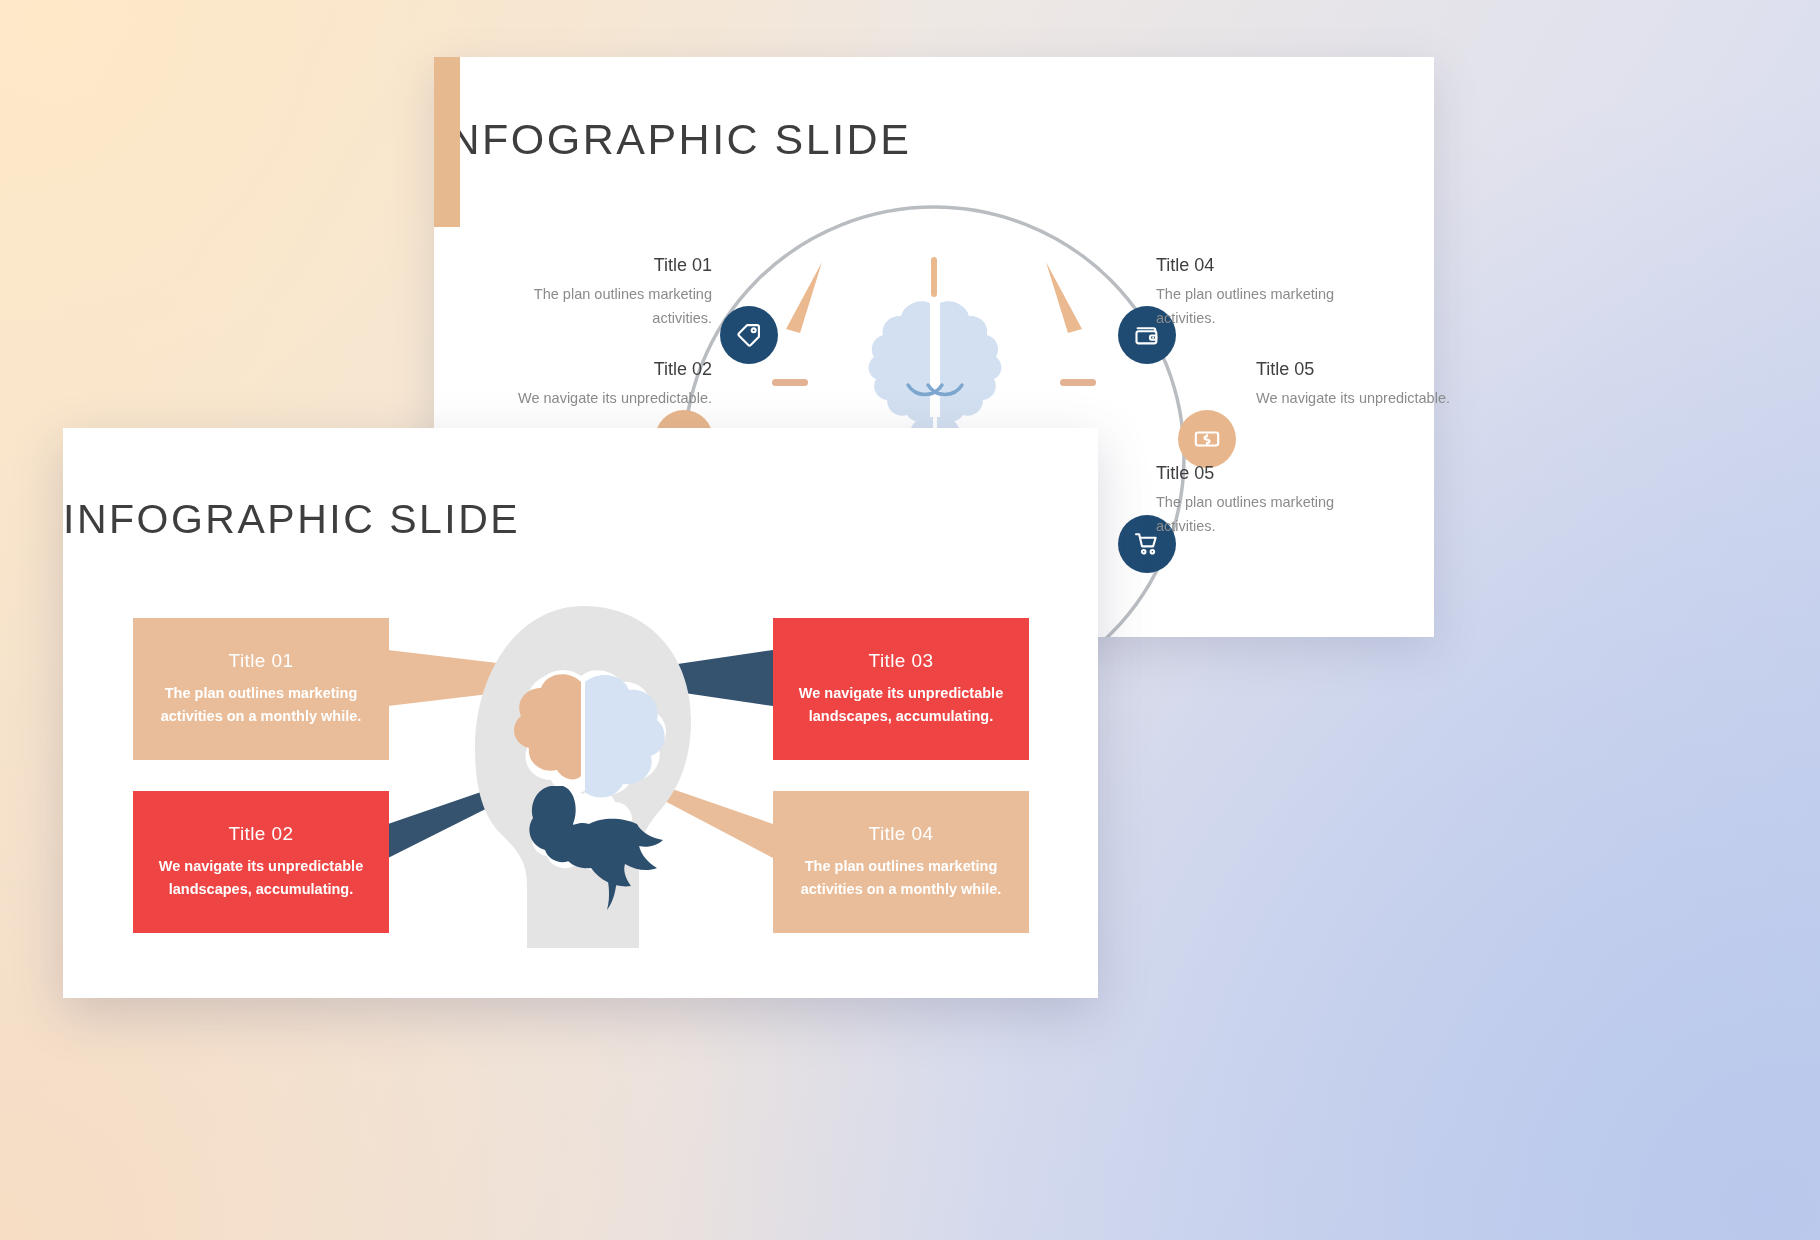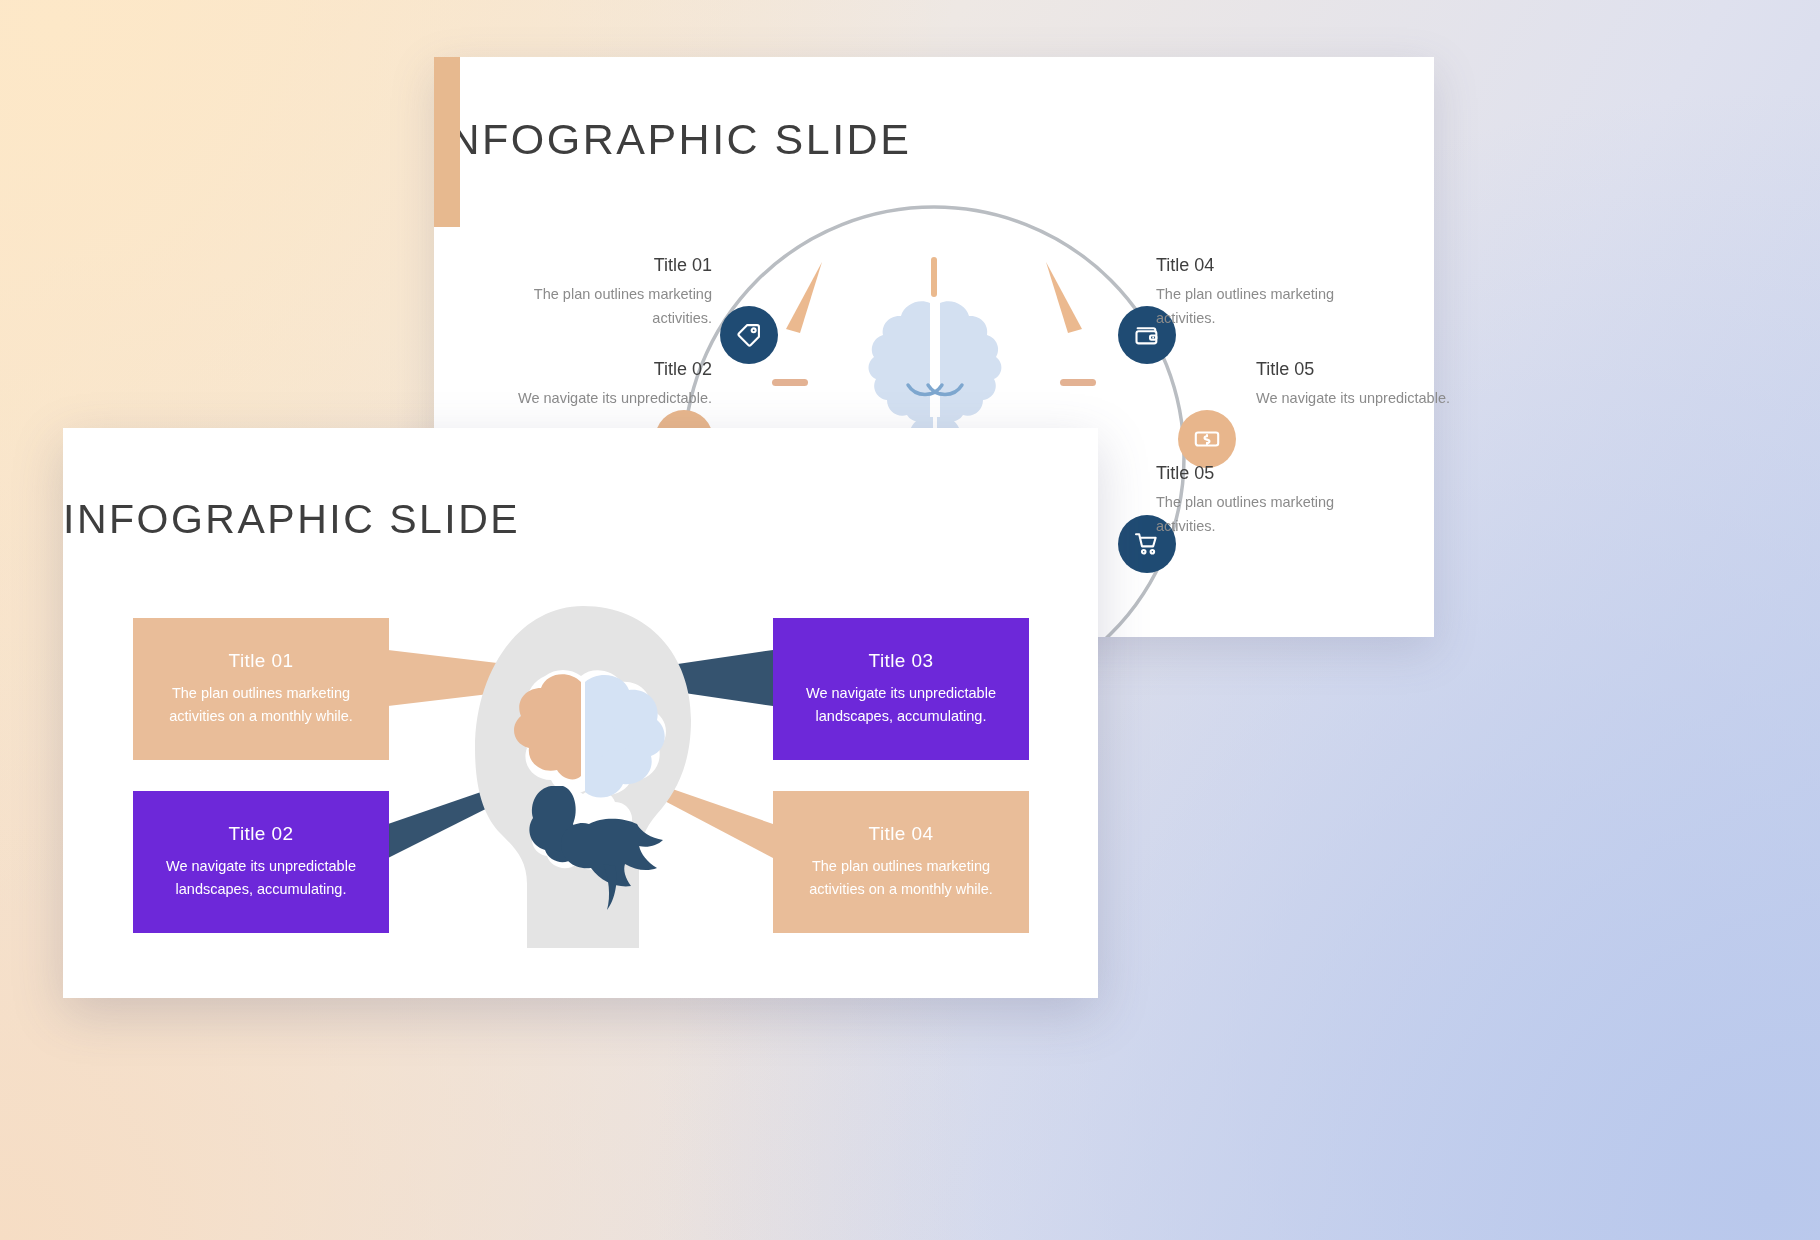--- a/index.html
+++ b/index.html
@@ -59,23 +59,23 @@
   .slide-front {
     position:absolute; left:63px; top:428px; width:1035px; height:570px;
     background:#fff;
     box-shadow: 0 16px 48px rgba(80,80,120,.22);
   }
   .slide-front .slide-title { top:68px; font-size:41px; }
 
   .box { position:absolute; width:256px; height:142px; padding:16px 18px;
          display:flex; flex-direction:column; align-items:center; justify-content:center; }
   .box.tan  { background:#e9bd99; }
-  .box.navy { background:#6d28d9; }
+  .box.navy { background:#ef4444; }
   .box .t { font-size:19px; color:#fff; margin-bottom:10px; font-weight:400; letter-spacing:.4px; }
-  .box .d { font-size:14.5px; color:#fff; line-height:1.62; text-align:center; font-weight:400; }
+  .box .d { font-size:14.5px; color:#fff; line-height:1.62; text-align:center; font-weight:700; }
 
   .head-art { position:absolute; left:390px; top:170px; width:260px; height:350px; }
   .connectors { position:absolute; left:0; top:0; width:1035px; height:570px; }
 </style>
 </head>
 <body>
 
 <div class="slide-back">
 
   <div class="slide-title">INFOGRAPHIC SLIDE</div>

